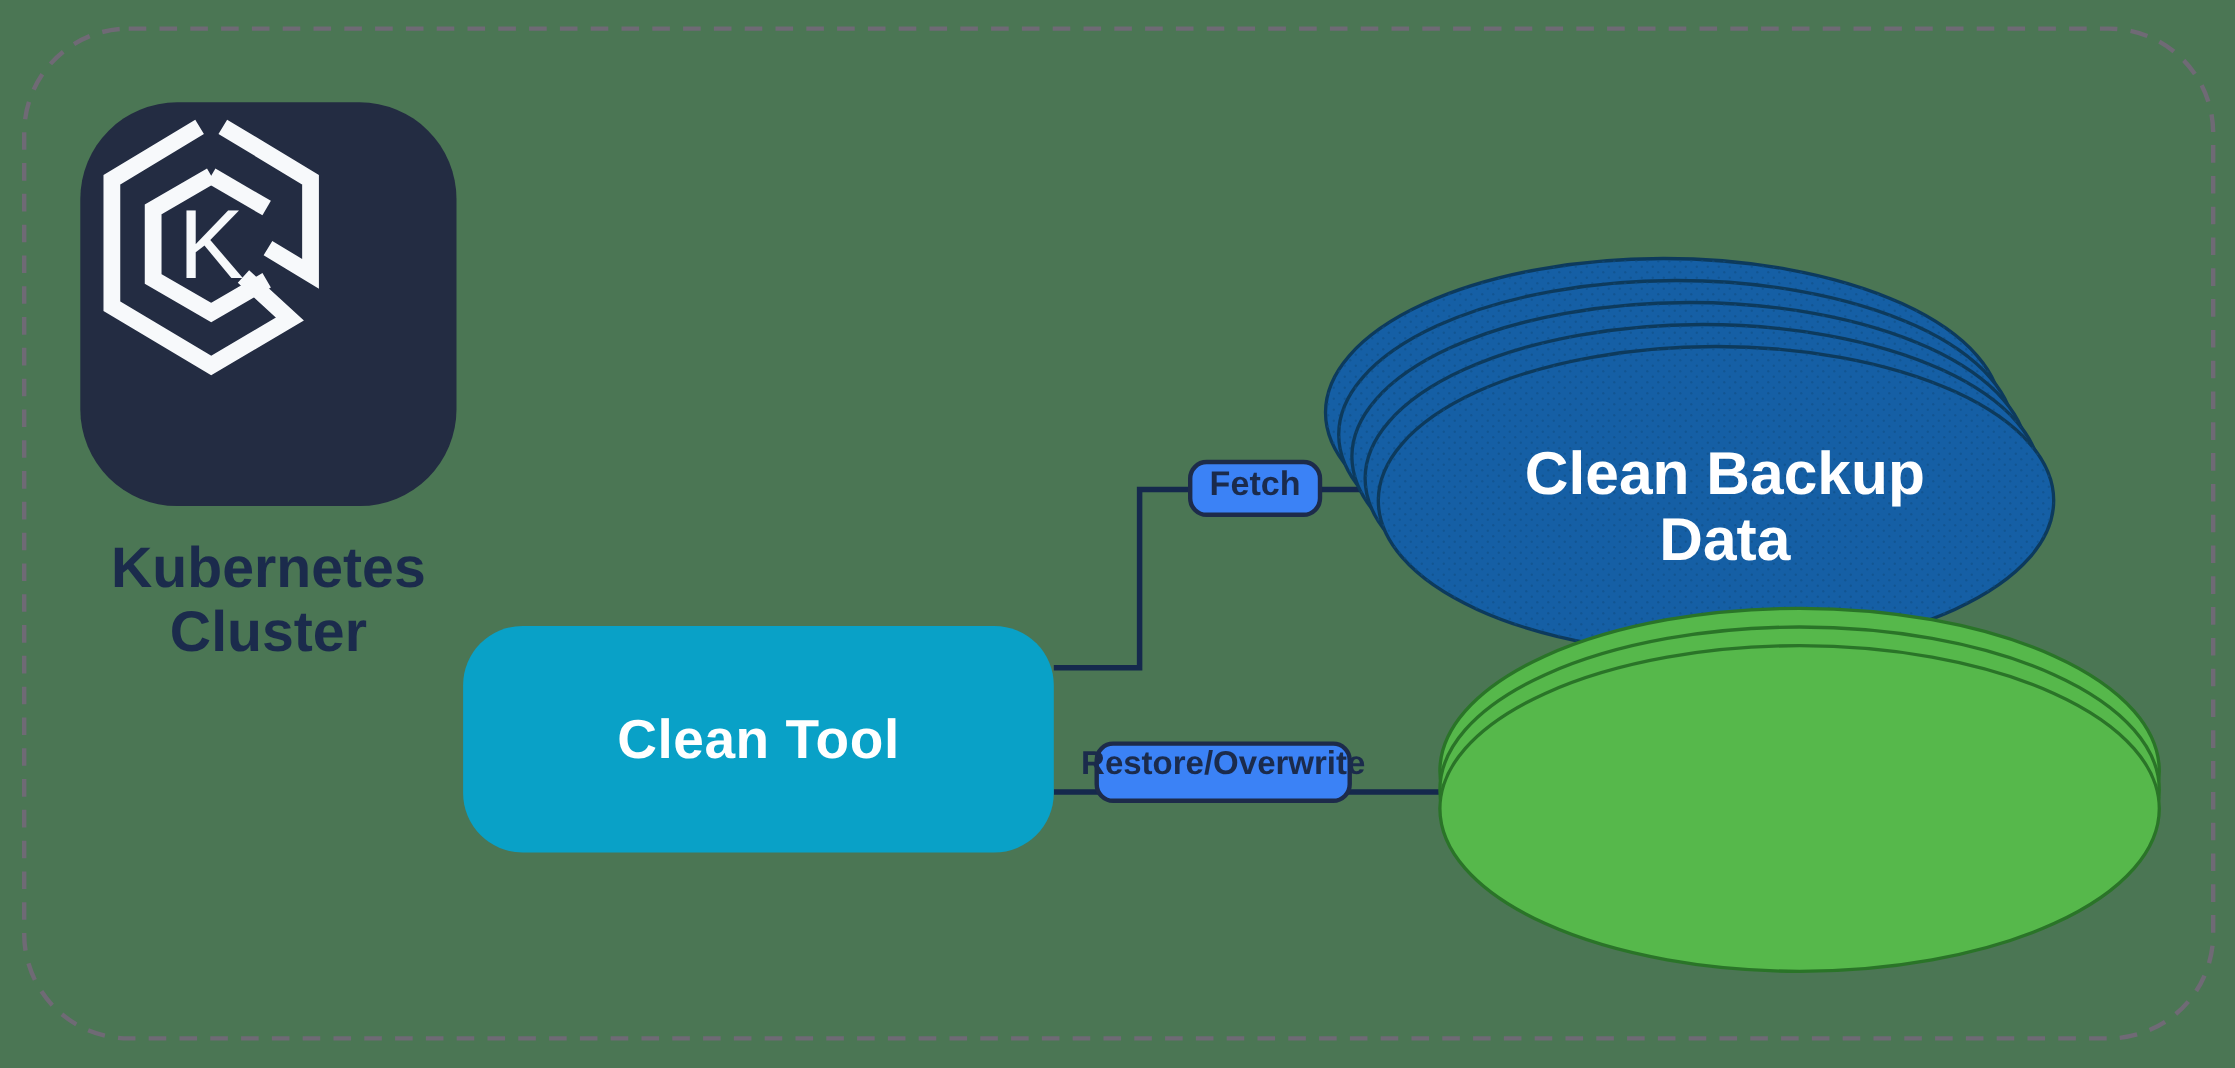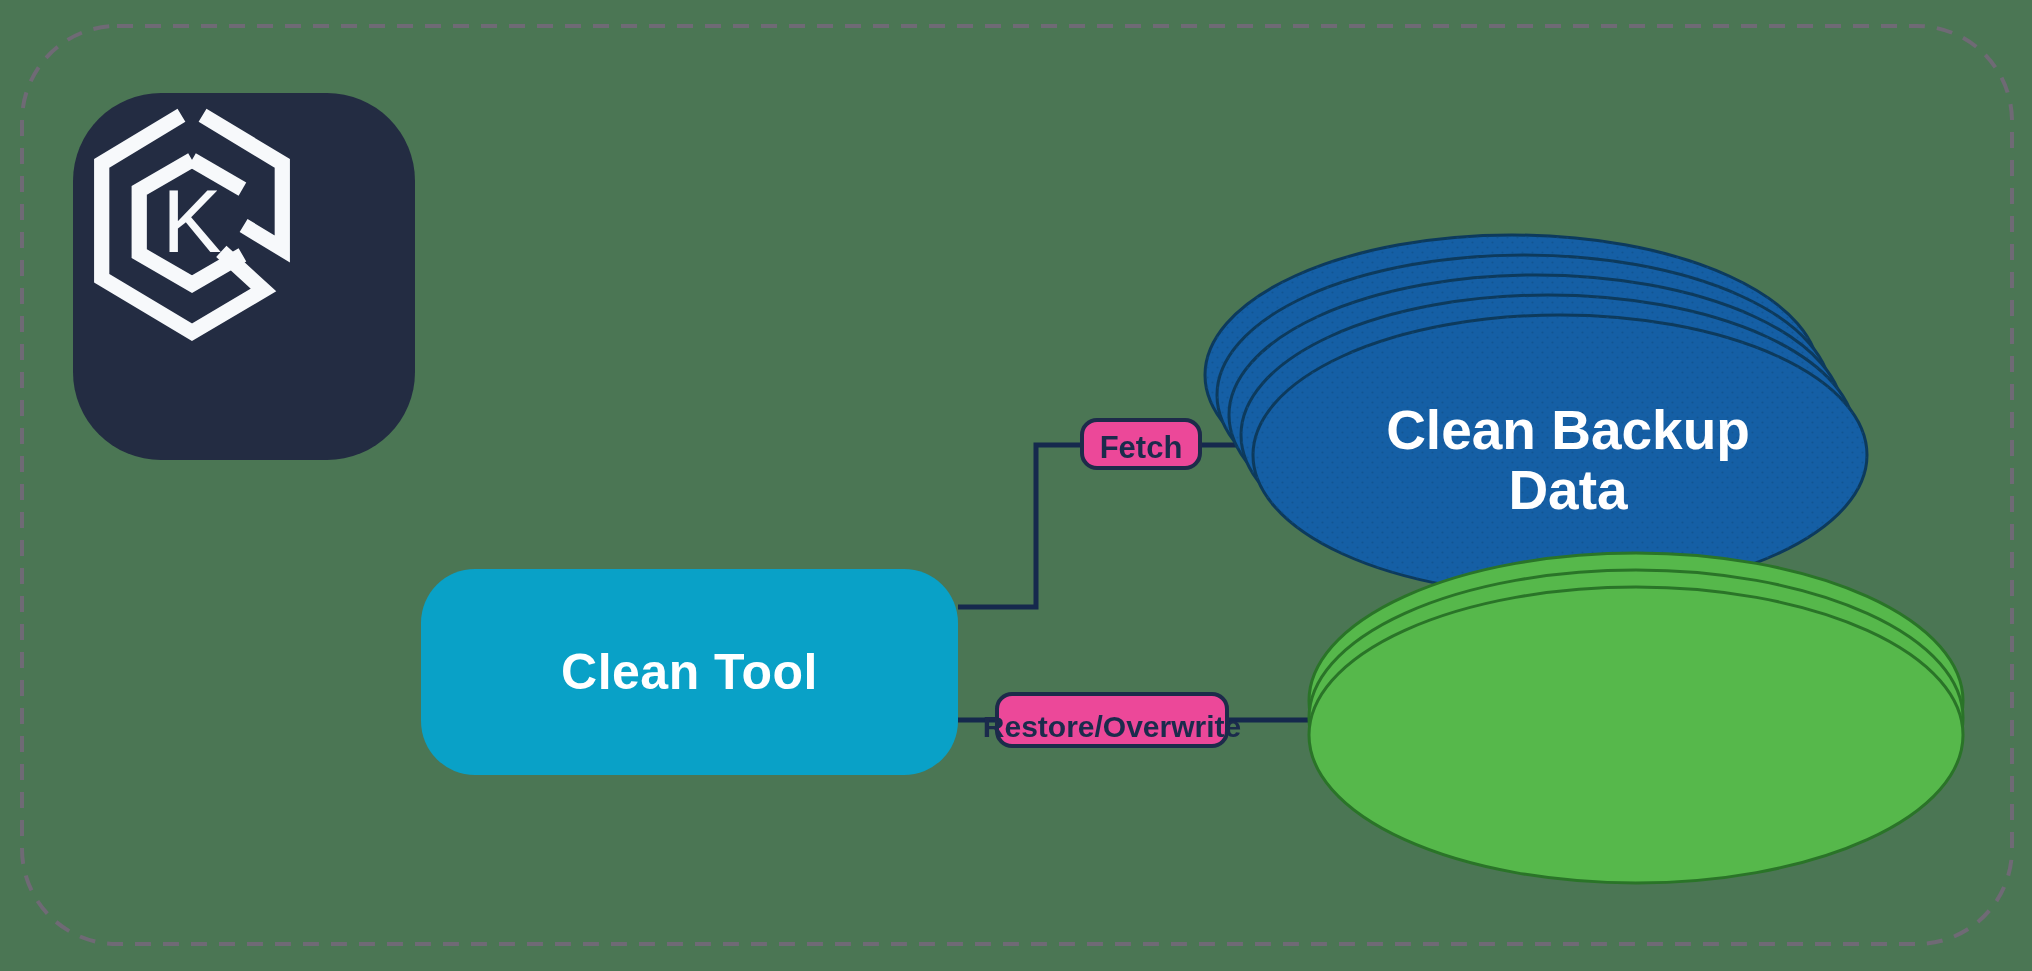--- a/index.html
+++ b/index.html
@@ -22,26 +22,26 @@
   
   #backup-box{
     left:421px;top:569px;width:537px;height:206px;border-radius:54px;
     display:flex;align-items:center;justify-content:center;
   }
   #backup-box .node-label{
     color:#ffffff;font-size:50px;font-weight:700;letter-spacing:0.5px;
   }
   
   .edge-label{
-    background:#ec4899;border:4px solid #1d2b4a;border-radius:17px;
-    display:flex;align-items:flex-end;justify-content:center;
+    background:#3b82f6;border:4px solid #1d2b4a;border-radius:17px;
+    display:flex;align-items:flex-start;justify-content:center;
     color:#1b2b4c;font-weight:700;box-sizing:border-box;
   }
   #fetch-label{left:1080px;top:418px;width:122px;height:52px;font-size:31px;}
-  #restore-label{left:995px;top:692px;width:234px;height:56px;font-size:30px;}
+  #restore-label{left:995px;top:674px;width:234px;height:56px;font-size:30px;}
   
   .disk-caption{
     width:620px;text-align:center;color:#ffffff;font-weight:700;
     font-size:55px;line-height:60px;white-space:pre-line;letter-spacing:0px;
   }
   #clean-caption{left:1258px;top:400px;}
   #compromised-caption{left:1354px;top:690px;}
   
   .connector{fill:none;stroke-width:5px;}
   .disk-blue{stroke:#0d3a5c;stroke-width:3px;}
@@ -97,20 +97,22 @@
   <div id="k8s-tile" class="abs" style="background-color: rgb(35, 44, 66);">
     <svg width="238" height="258" viewBox="0 0 100 110">
       <path class="kasten-stroke" d="M45.5 9.5 L11.5 30 L11.5 79 L50 102 L80.5 84 L62.5 67.5"></path>
       <path class="kasten-stroke" d="M54.5 9.5 L88.5 30 L88.5 66.5 L72 56.5"></path>
       <path class="kasten-stroke" d="M50 28.5 L27.5 41.5 L27.5 68.5 L50 81.5 L71.5 69"></path>
       <path class="kasten-stroke" d="M50 28.5 L71.5 41"></path>
       <text class="kasten-k" x="50" y="68" text-anchor="middle">K</text>
     </svg>
   </div>
 
+  <div id="k8s-label" class="abs">Kubernetes
+Cluster</div>
 
   <div id="backup-box" class="abs" style="background-color: rgb(9, 161, 199);">
     <span class="node-label">Clean Tool</span>
   </div>
 
   <div id="fetch-label" class="abs edge-label">
     <span>Fetch</span>
   </div>
   <div id="restore-label" class="abs edge-label">
     <span>Restore/Overwrite</span>

